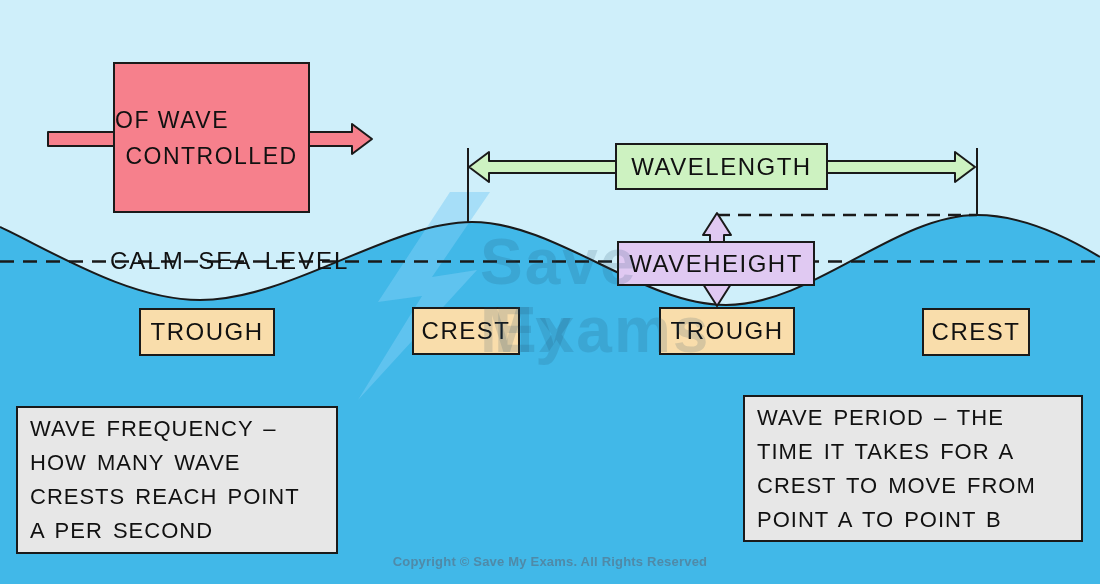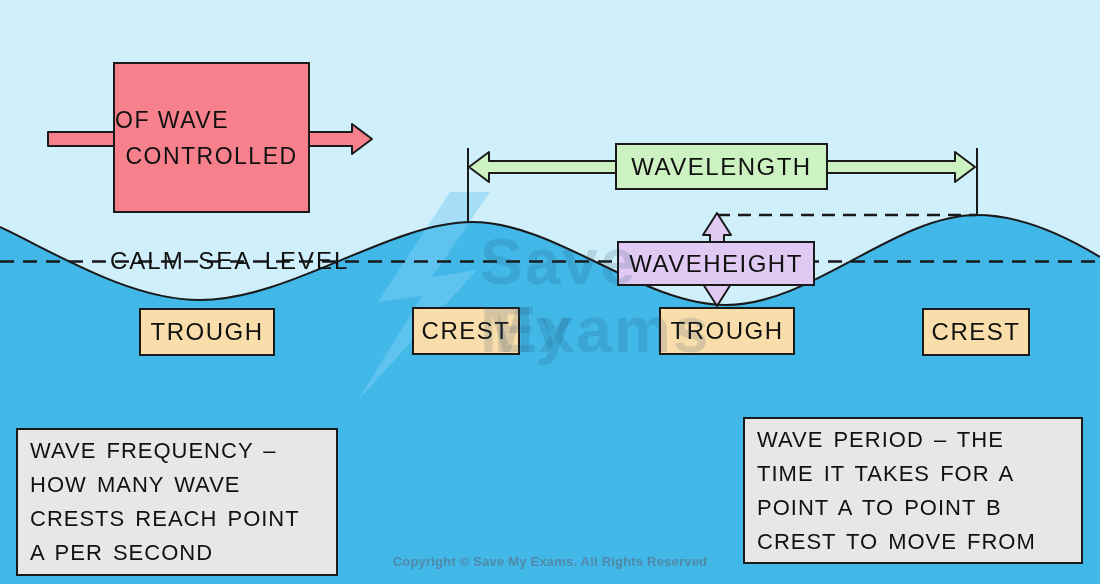--- a/index.html
+++ b/index.html
@@ -67,21 +67,20 @@
   
   .note-box {
     background: #e7e7e7;
     font-size: 22px;
     line-height: 34px;
     align-items: flex-start;
     justify-content: center;
     padding: 5px 12px;
     letter-spacing: 1px;
     word-spacing: 3px;
-    margin-top: 22px;
   }
   #frequency-box { left: 16px;  top: 406px; width: 322px; height: 148px; }
   #period-box    { left: 743px; top: 395px; width: 340px; height: 147px; }
   .note-line { display: block; width: 100%; text-align: left; }
   
   #sea-level-label {
     position: absolute;
     z-index: 2;
     left: 96px; top: 247px;
     font-size: 24px;
@@ -176,22 +175,22 @@
   <div id="frequency-box" class="label-box multi-line note-box">
     <span class="note-line">WAVE FREQUENCY –</span>
     <span class="note-line">HOW MANY WAVE</span>
     <span class="note-line">CRESTS REACH POINT</span>
     <span class="note-line">A PER SECOND</span>
   </div>
 
   <div id="period-box" class="label-box multi-line note-box">
     <span class="note-line">WAVE PERIOD – THE</span>
     <span class="note-line">TIME IT TAKES FOR A</span>
+    <span class="note-line">CREST TO MOVE FROM</span>
     <span class="note-line">POINT A TO POINT B</span>
-    <span class="note-line">CREST TO MOVE FROM</span>
   </div>
 
   <div id="watermark-text">
     <span id="watermark-line1">Save My</span>
     <span id="watermark-line2">Exams</span>
   </div>
 
   <div id="footer-copyright">Copyright © Save My Exams. All Rights Reserved</div>
 
 </div>

